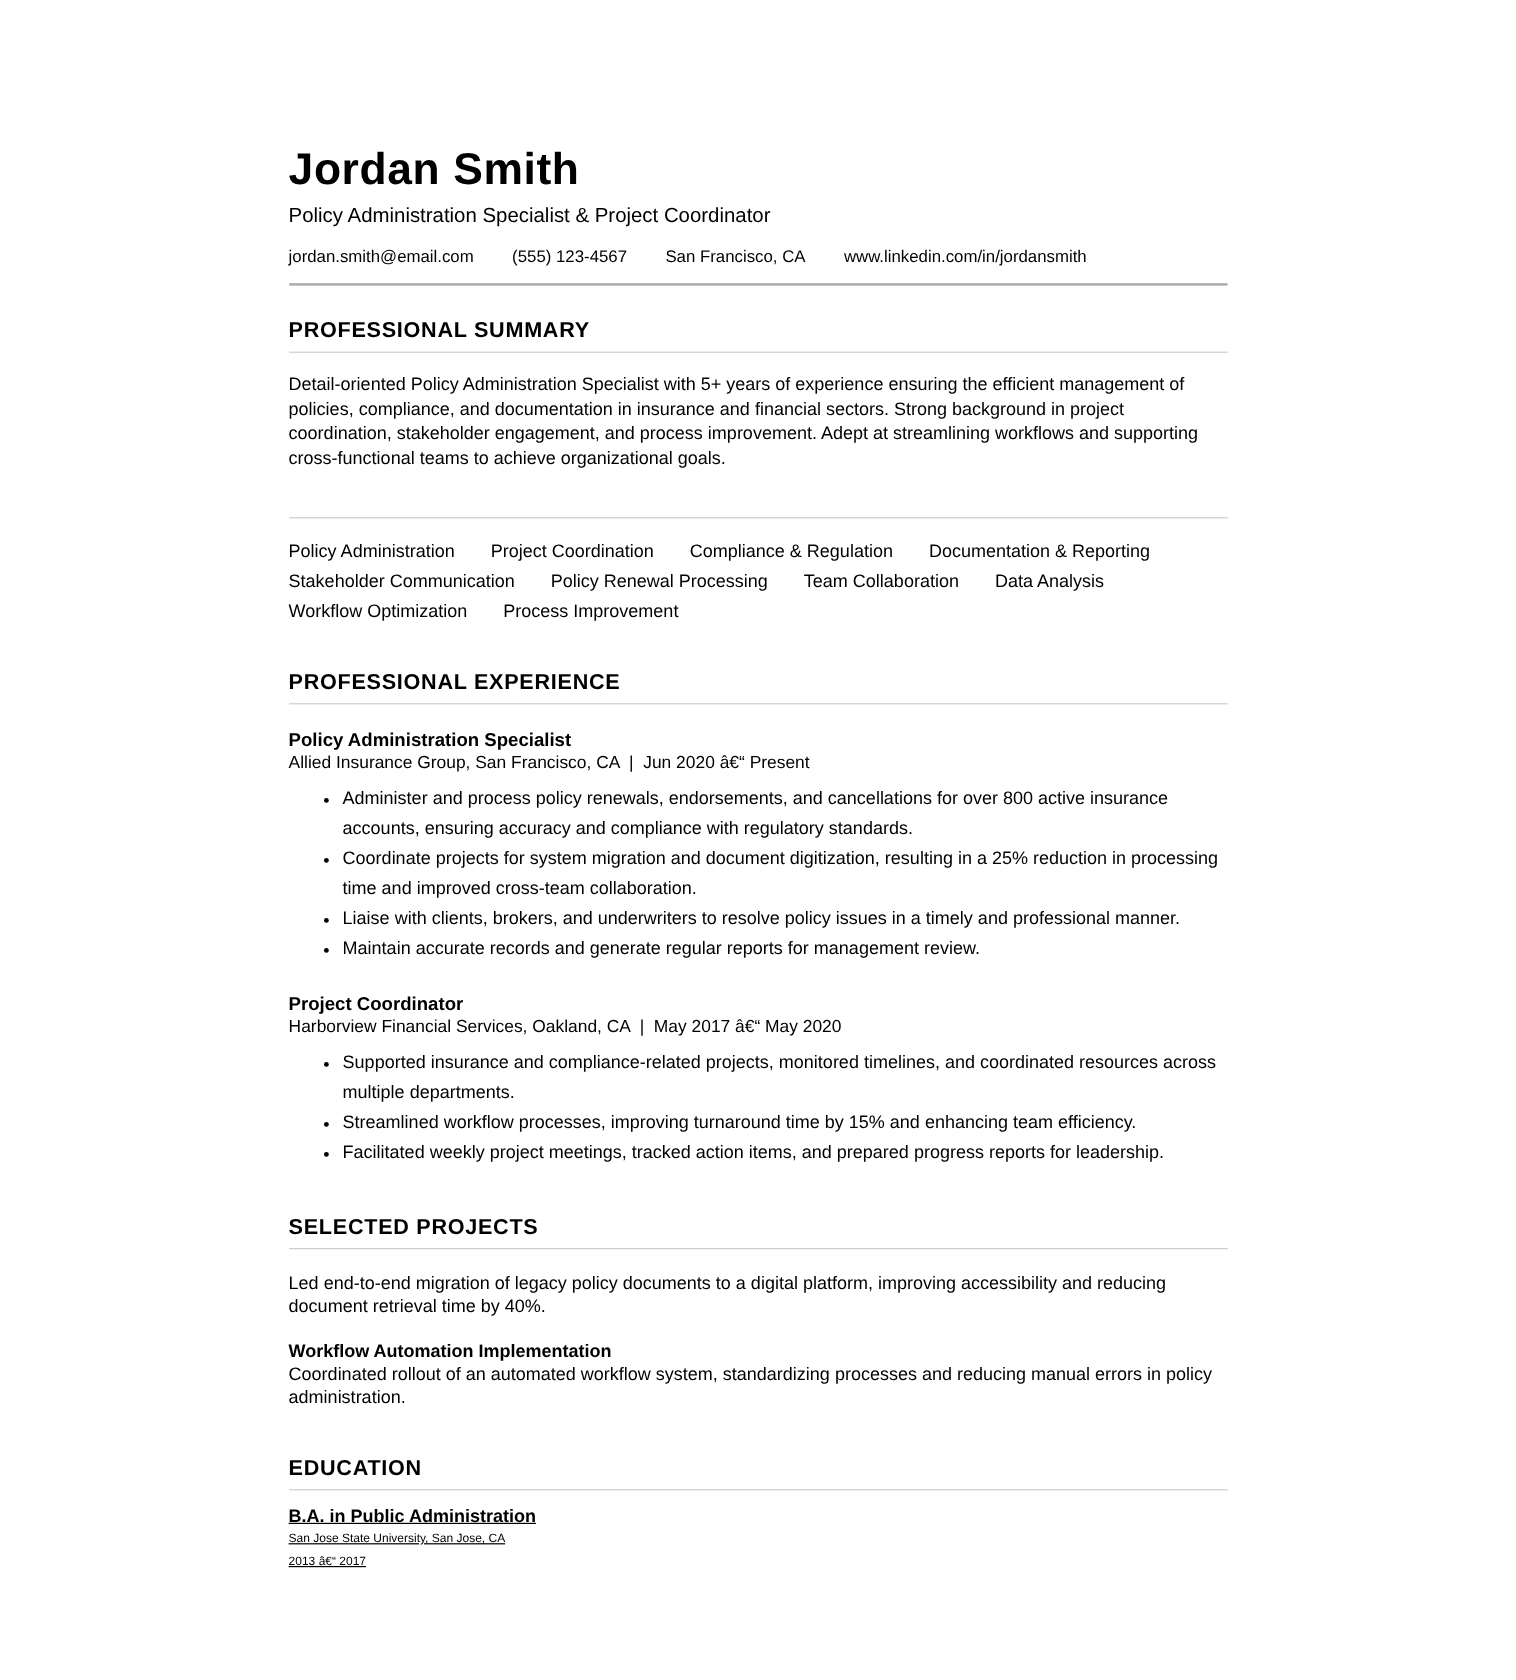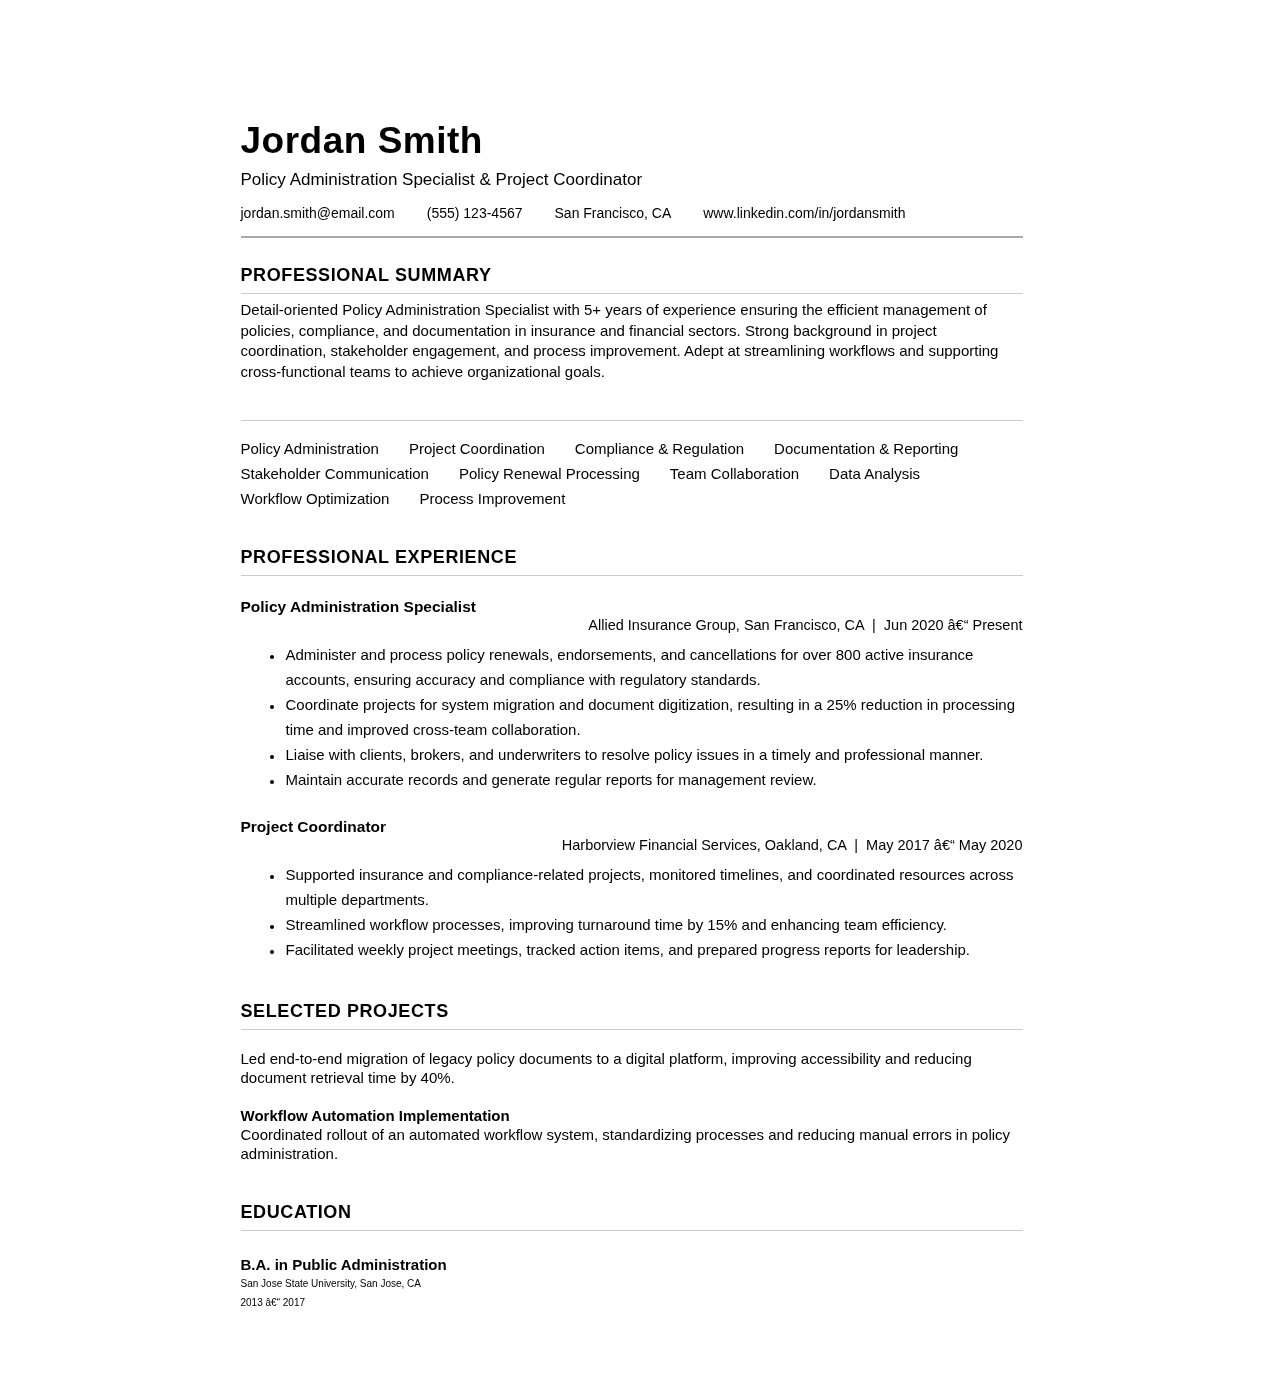--- a/index.html
+++ b/index.html
@@ -59,21 +59,21 @@
   }
   .section-divider {
     border: none;
     border-top: 1px solid #cccccc;
     margin: 7px 0 0 0;
   }
 
   .summary-text {
     font-size: 15px;
     line-height: 20.5px;
-    margin-top: 6px;
+    margin-top: 17px;
   }
 
   
   .skills-list {
     display: flex;
     flex-wrap: wrap;
     column-gap: 30px;
     row-gap: 7px;
     font-size: 15px;
     line-height: 18px;
@@ -85,21 +85,20 @@
   .job-entry + .job-entry { margin-top: 25px; }
   .job-title {
     font-size: 15.5px;
     font-weight: bold;
     line-height: 19px;
   }
   .job-meta {
     font-size: 14.5px;
     line-height: 19px;
     white-space: pre-wrap;
-    text-align: right;
   }
   .job-bullets {
     margin: 7px 0 0 0;
     padding-left: 43px;
     font-size: 15px;
   }
   .job-bullets li {
     line-height: 25px;
     padding-left: 2px;
   }
@@ -111,21 +110,21 @@
     font-size: 15px;
     font-weight: bold;
     line-height: 19px;
   }
   .project-description {
     font-size: 15px;
     line-height: 19px;
   }
 
   
-  .education-block { margin-top: 24px; }
+  .education-block { margin-top: 12px; text-decoration: underline; }
   .education-degree {
     font-size: 15px;
     font-weight: bold;
     line-height: 19px;
   }
   .education-school,
   .education-years {
     font-size: 10px;
     line-height: 19px;
   }

